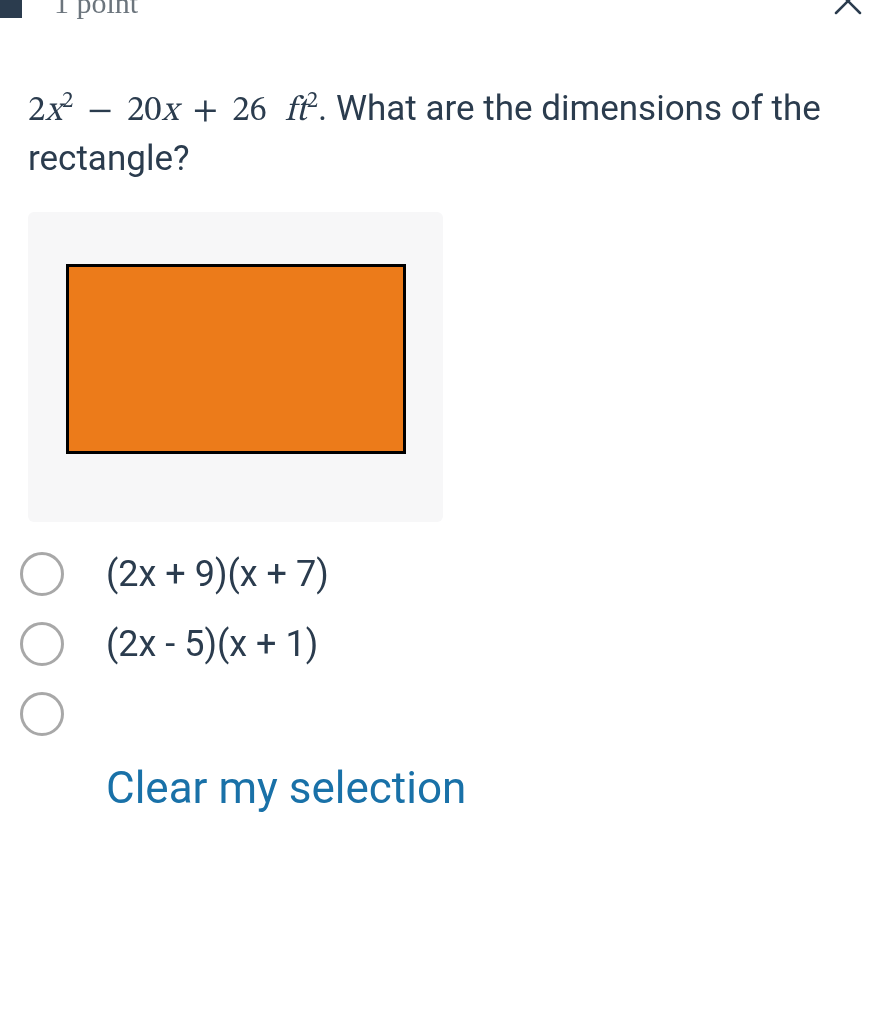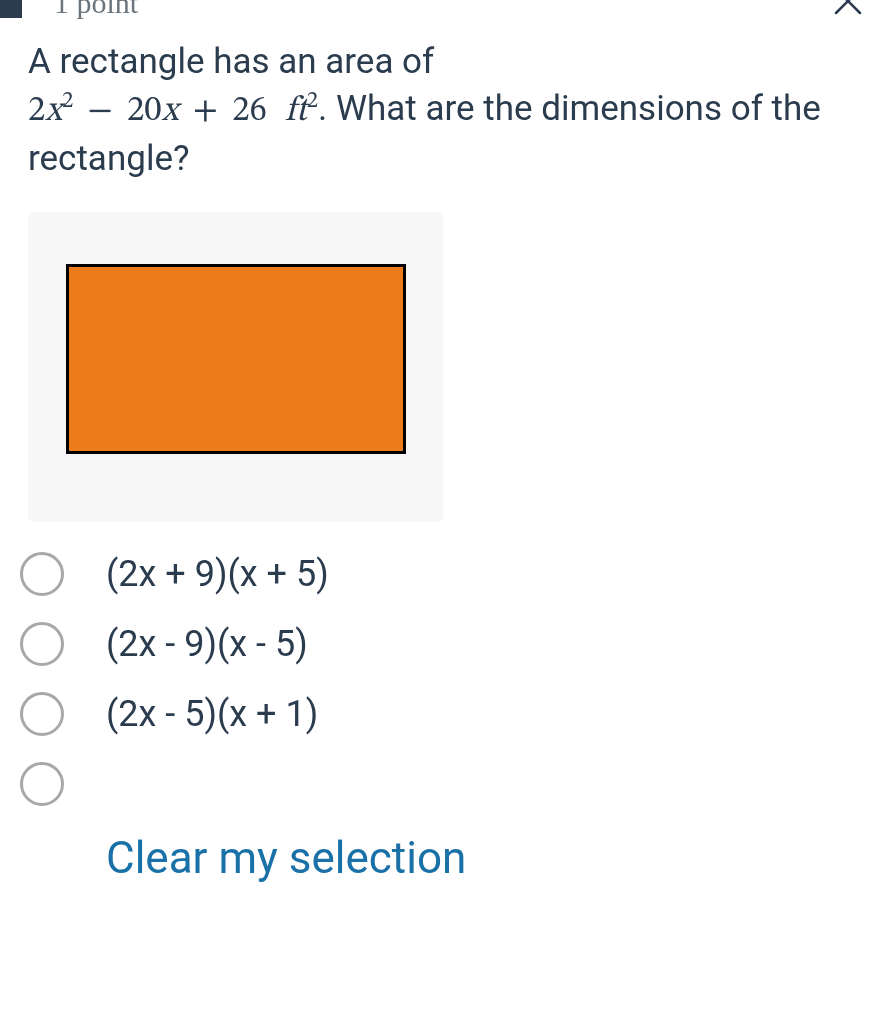--- a/index.html
+++ b/index.html
@@ -116,42 +116,38 @@
   <div class="dark-square"></div>
   <div class="points-label">1 point</div>
   <div class="close-icon">
     <svg width="30" height="30" viewBox="0 0 30 30">
       <path d="M3 3 L27 27 M27 3 L3 27" stroke="#2b3c4e" stroke-width="2.5" fill="none" stroke-linecap="round"></path>
     </svg>
   </div>
 </div>
 
 <div class="question-text">
-  <span>A rectangle has an area of </span><br>
+  <br>
   <span class="math">
     <span class="num">2</span><span>x</span><sup>2</sup>
     <span class="num" style="margin:0 6px;">−</span>
     <span class="num">20</span><span>x</span>
     <span class="num" style="margin:0 6px;">+</span>
     <span class="num">26</span>
     <span style="margin-left:10px;">ft</span><sup>2</sup></span><span>. What are the dimensions of the rectangle?</span>
 </div>
 
 <div class="image-card">
   <div class="rectangle-graphic"></div>
 </div>
 
 <div class="options">
   <div class="option-row">
     <div class="radio"></div>
-    <div class="option-text">(2x + 9)(x  + 5)</div>
-  </div>
-  <div class="option-row">
-    <div class="radio"></div>
-    <div class="option-text">(2x - 9)(x  - 5)</div>
+    <div class="option-text">(2x + 9)(x  + 7)</div>
   </div>
   <div class="option-row">
     <div class="radio"></div>
     <div class="option-text">(2x - 5)(x  + 1)</div>
   </div>
   <div class="option-row">
     <div class="radio"></div>
   </div>
 </div>
 

